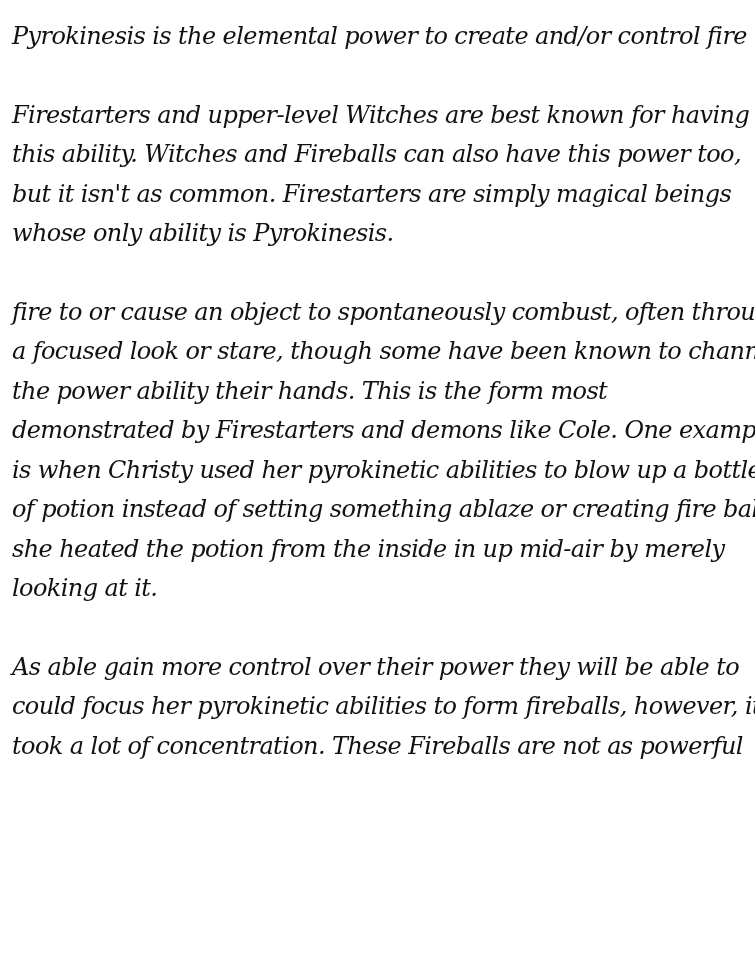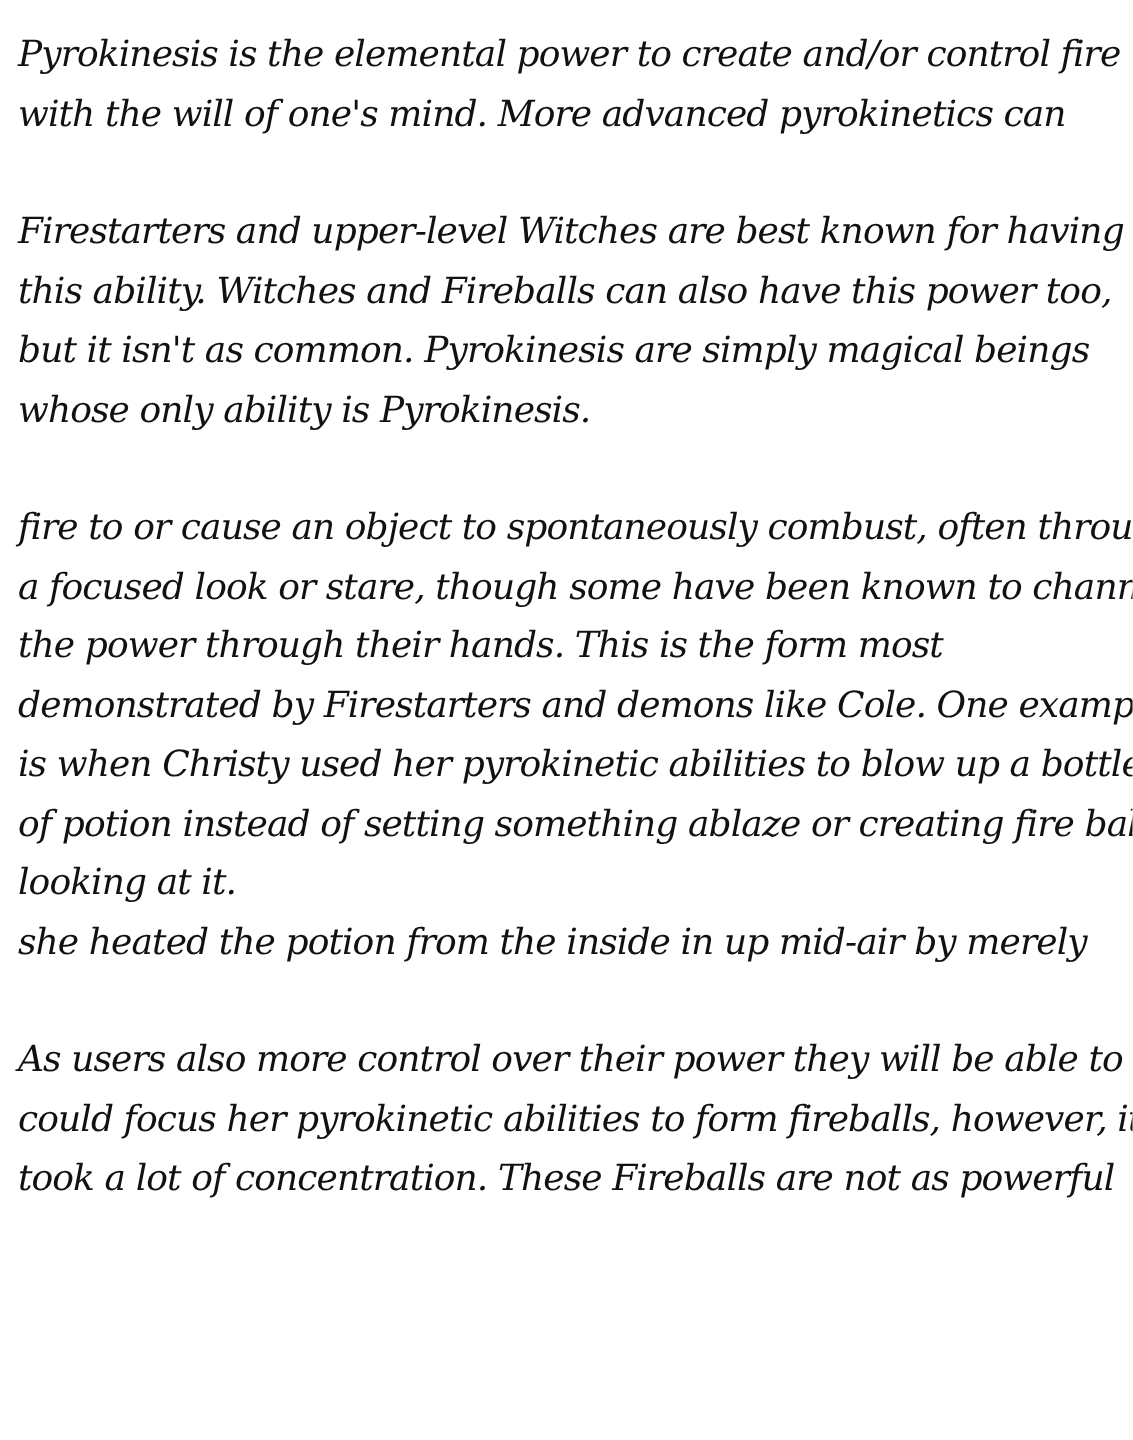--- a/index.html
+++ b/index.html
@@ -34,40 +34,39 @@
       white-space: nowrap;
     }
   </style>
 </head>
 <body>
 
 <div class="page">
 
   <div class="para">
     <span class="line">Pyrokinesis is the elemental power to create and/or control fire</span>
-    <span class="line">with the will of one's mind. More advanced pyrokinetics can</span>
   </div>
 
   <div class="para">
     <span class="line">Firestarters and upper-level Witches are best known for having</span>
     <span class="line">this ability. Witches and Fireballs can also have this power too,</span>
-    <span class="line">but it isn't as common. Pyrokinesis are simply magical beings</span>
+    <span class="line">but it isn't as common. Firestarters are simply magical beings</span>
     <span class="line">whose only ability is Pyrokinesis.</span>
   </div>
 
   <div class="para">
     <span class="line">fire to or cause an object to spontaneously combust, often through</span>
     <span class="line">a focused look or stare, though some have been known to channel</span>
-    <span class="line">the power through their hands. This is the form most</span>
+    <span class="line">the power ability their hands. This is the form most</span>
     <span class="line">demonstrated by Firestarters and demons like Cole. One example</span>
     <span class="line">is when Christy used her pyrokinetic abilities to blow up a bottle</span>
     <span class="line">of potion instead of setting something ablaze or creating fire balls</span>
+    <span class="line">she heated the potion from the inside in up mid-air by merely</span>
     <span class="line">looking at it.</span>
-    <span class="line">she heated the potion from the inside in up mid-air by merely</span>
   </div>
 
   <div class="para">
-    <span class="line">As users also more control over their power they will be able to</span>
+    <span class="line">As able gain more control over their power they will be able to</span>
     <span class="line">could focus her pyrokinetic abilities to form fireballs, however, it</span>
     <span class="line">took a lot of concentration. These Fireballs are not as powerful</span>
   </div>
 
 </div>
 
 </body></html>

